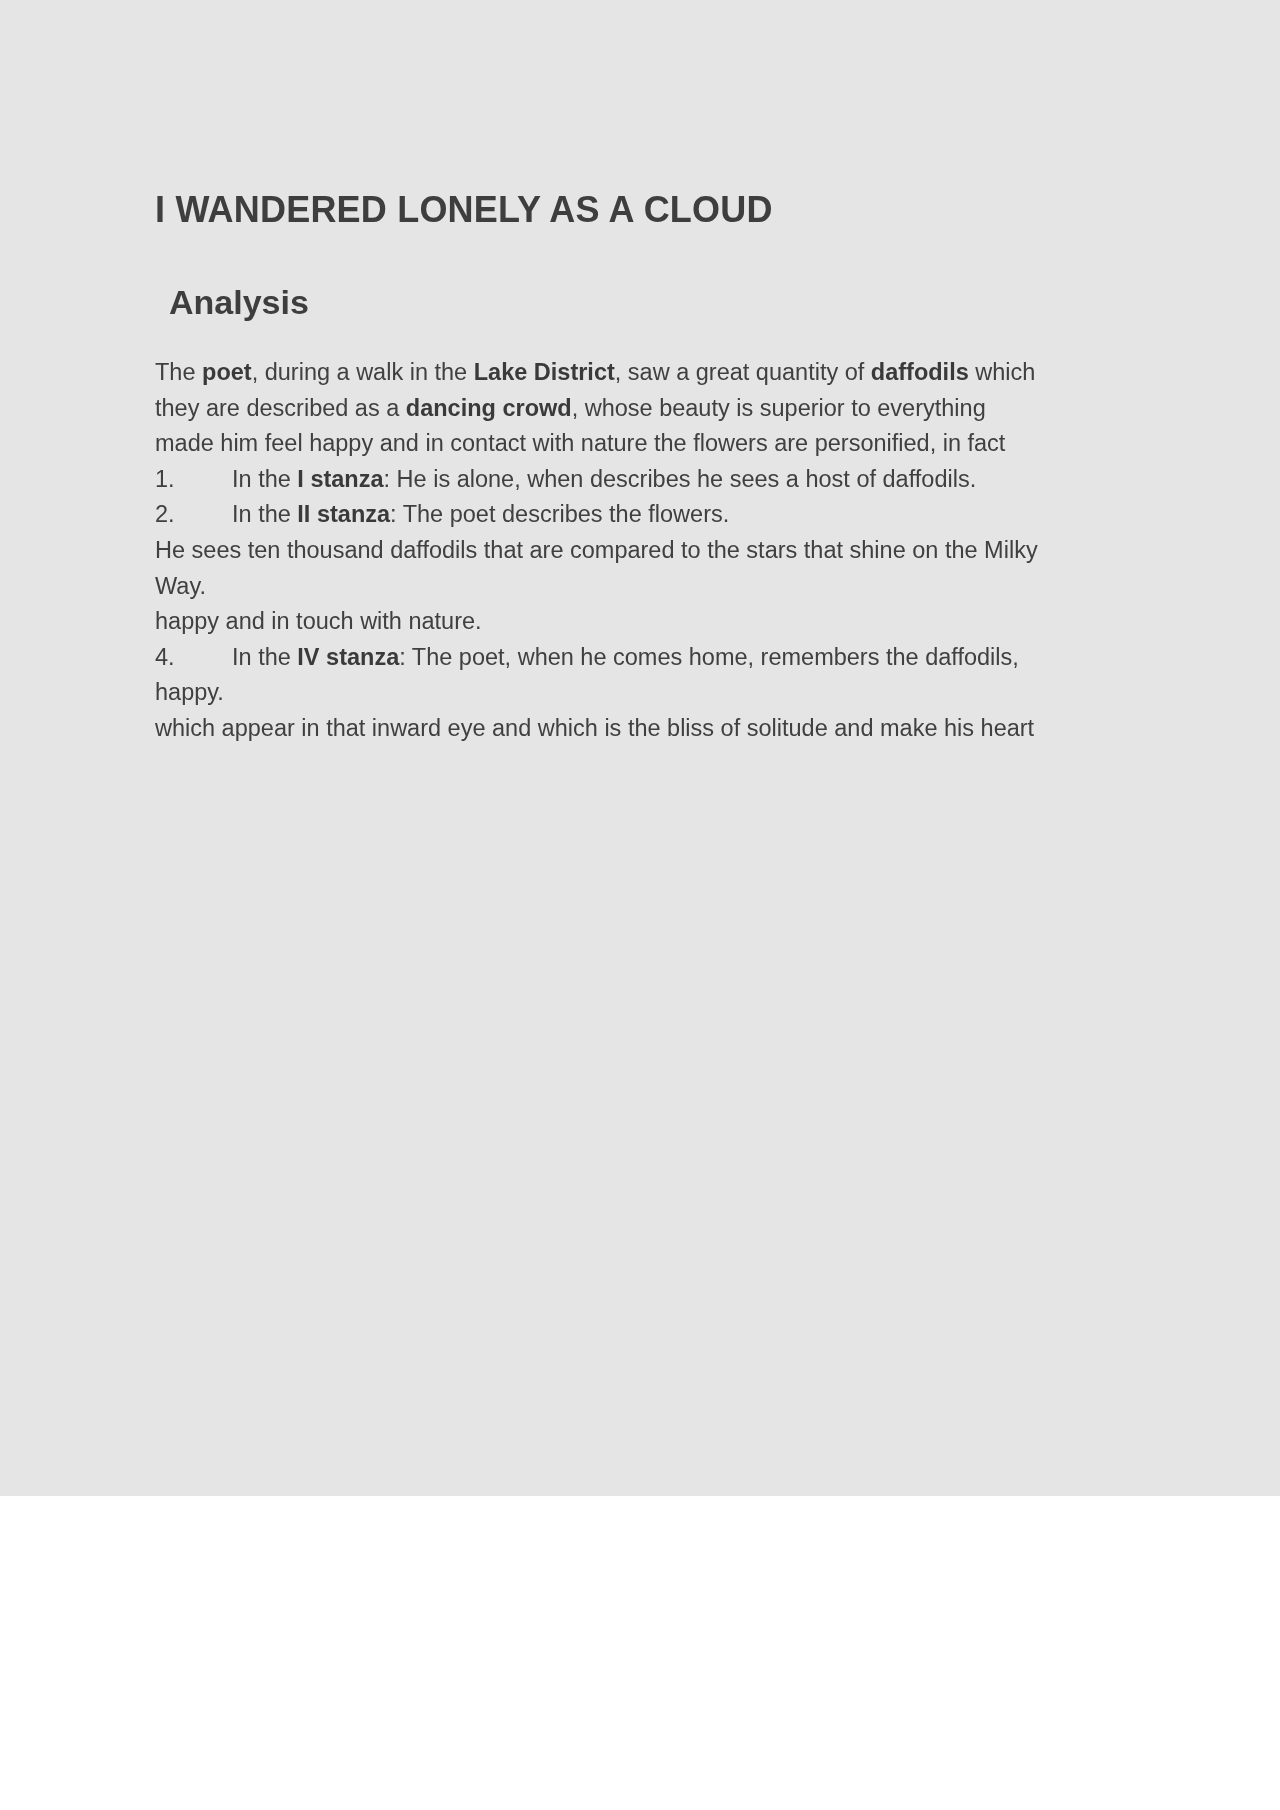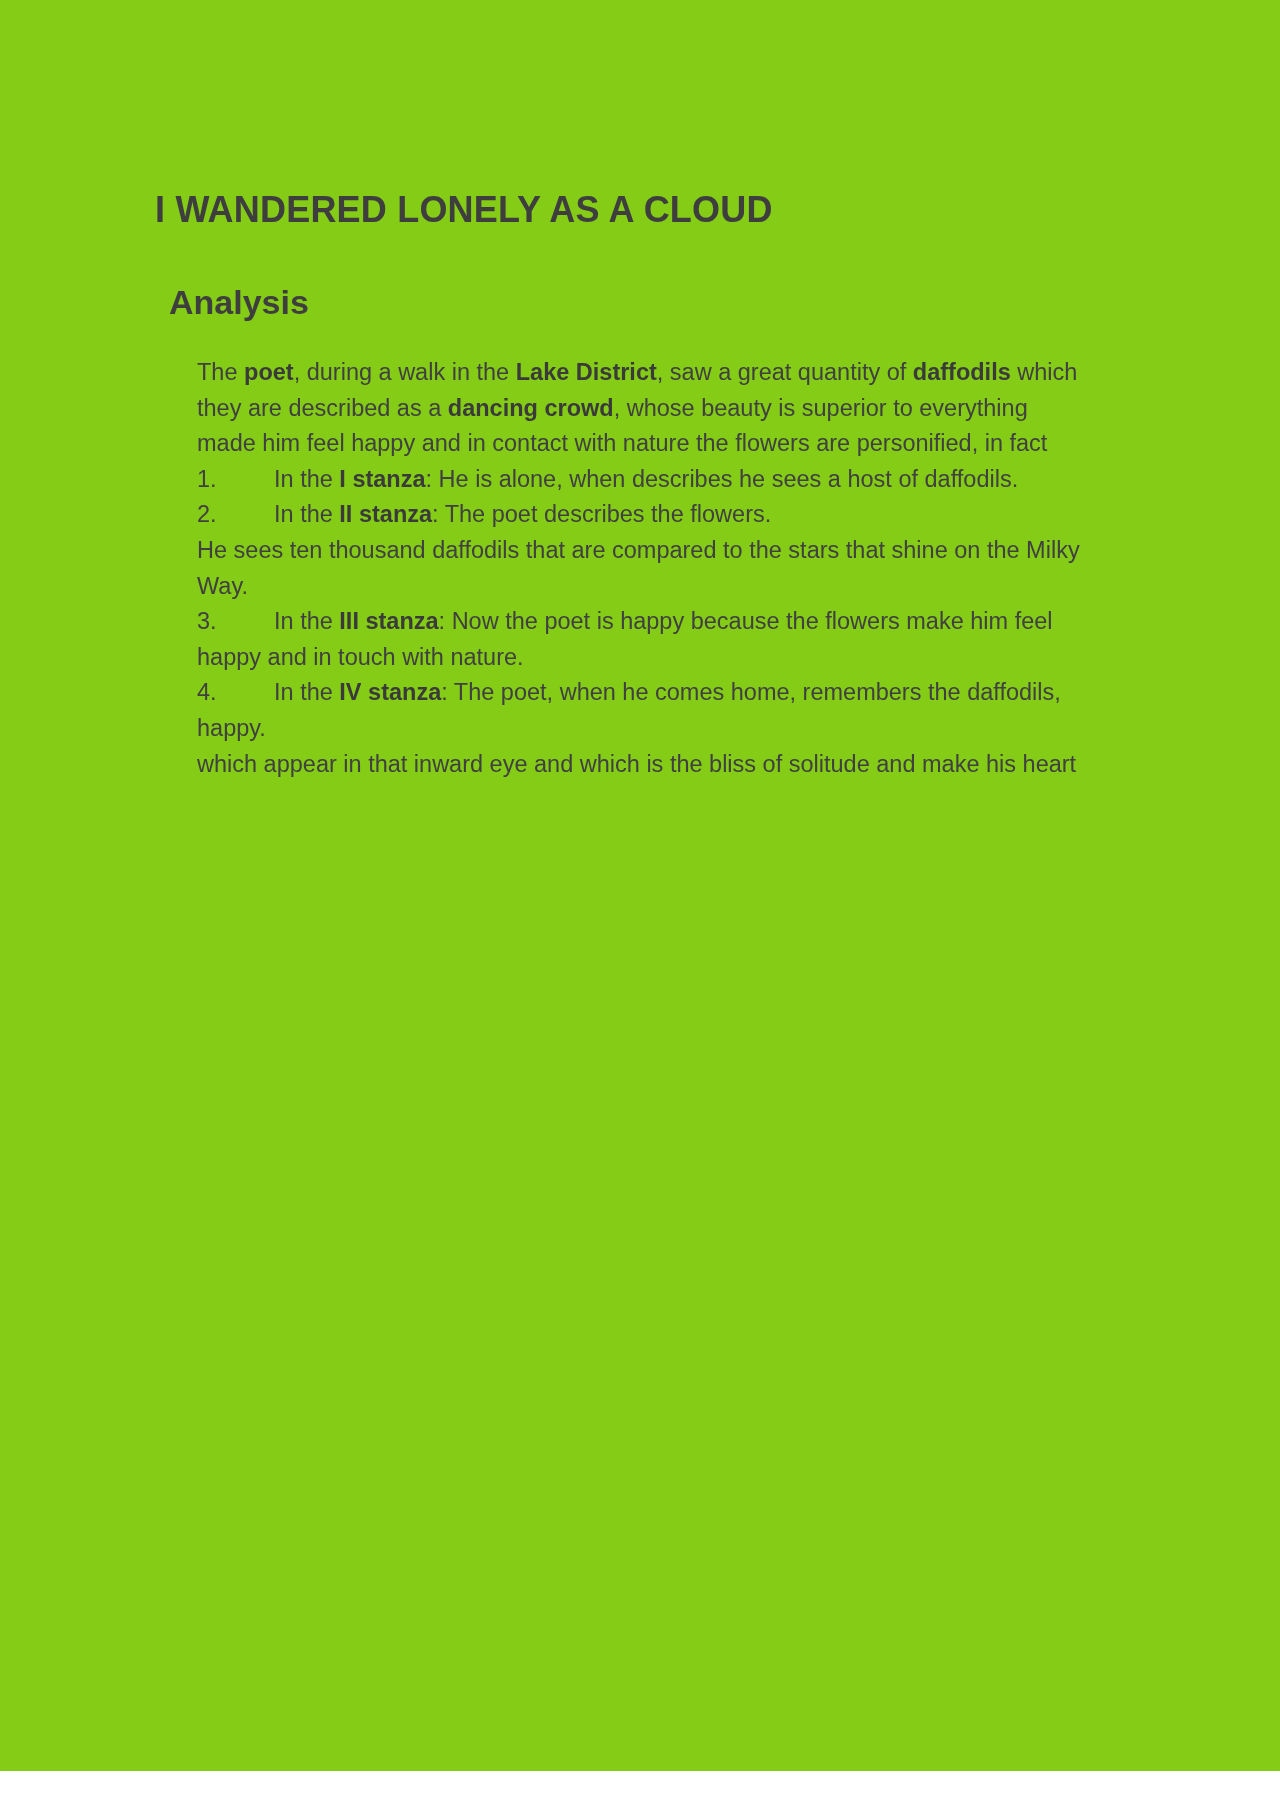--- a/index.html
+++ b/index.html
@@ -12,22 +12,22 @@
       height: 1810px;
       position: relative;
       overflow: hidden;
       color: #404040;
       font-family: "Liberation Sans", sans-serif;
     }
     .page {
       position: absolute;
       left: 0; top: 0;
       width: 1280px;
-      height: 1771px;
-      background: #84cc16;
+      height: 1496px;
+      background: #e5e5e5;
     }
     .title {
       position: absolute;
       left: 155px;
       top: 189px;
       margin: 0;
       font-size: 36px;
       line-height: 42px;
       font-weight: bold;
       color: #3e3e3e;
@@ -51,21 +51,20 @@
       top: 355px;
       width: 990px;
       font-size: 23.5px;
       line-height: 35.6px;
       color: #404040;
     }
     .line {
       display: block;
       white-space: nowrap;
       height: 35.6px;
-      margin-left: 42px;
     }
     .line b {
       font-weight: bold;
       color: #3a3a3a;
     }
     .num {
       display: inline-block;
       width: 77px;
     }
   </style>
@@ -101,23 +100,20 @@
 
       <div>
         <span class="line">
           <span class="num">2.</span><span>In the </span><b>II stanza</b><span>: The poet describes the flowers.</span>
         </span>
         <span class="line">He sees ten thousand daffodils that are compared to the stars that shine on the Milky</span>
         <span class="line">Way.</span>
       </div>
 
       <div>
-        <span class="line">
-          <span class="num">3.</span><span>In the </span><b>III stanza</b><span>: Now the poet is happy because the flowers make him feel</span>
-        </span>
         <span class="line">happy and in touch with nature.</span>
       </div>
 
       <div>
         <span class="line">
           <span class="num">4.</span><span>In the </span><b>IV stanza</b><span>: The poet, when he comes home, remembers the daffodils,</span>
         </span>
         <span class="line">happy.</span>
         <span class="line">which appear in that inward eye and which is the bliss of solitude and make his heart</span>
       </div>

